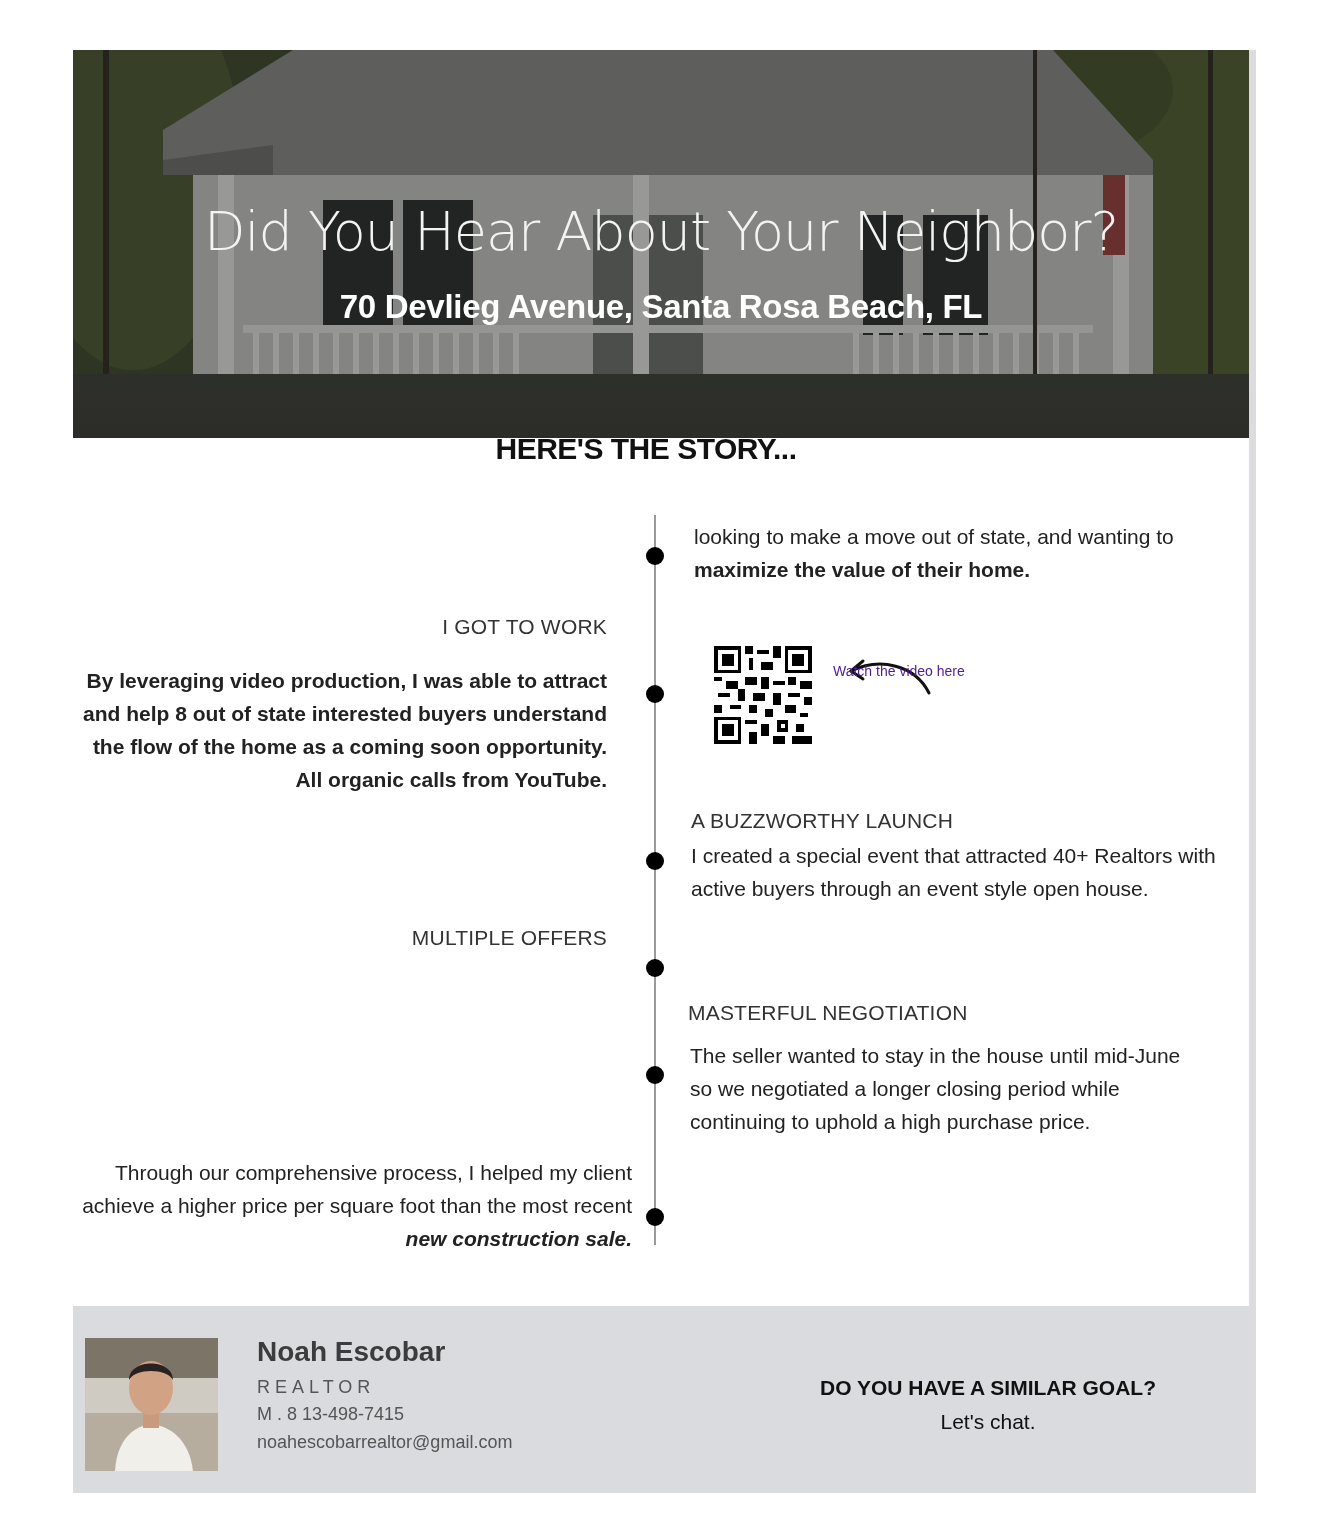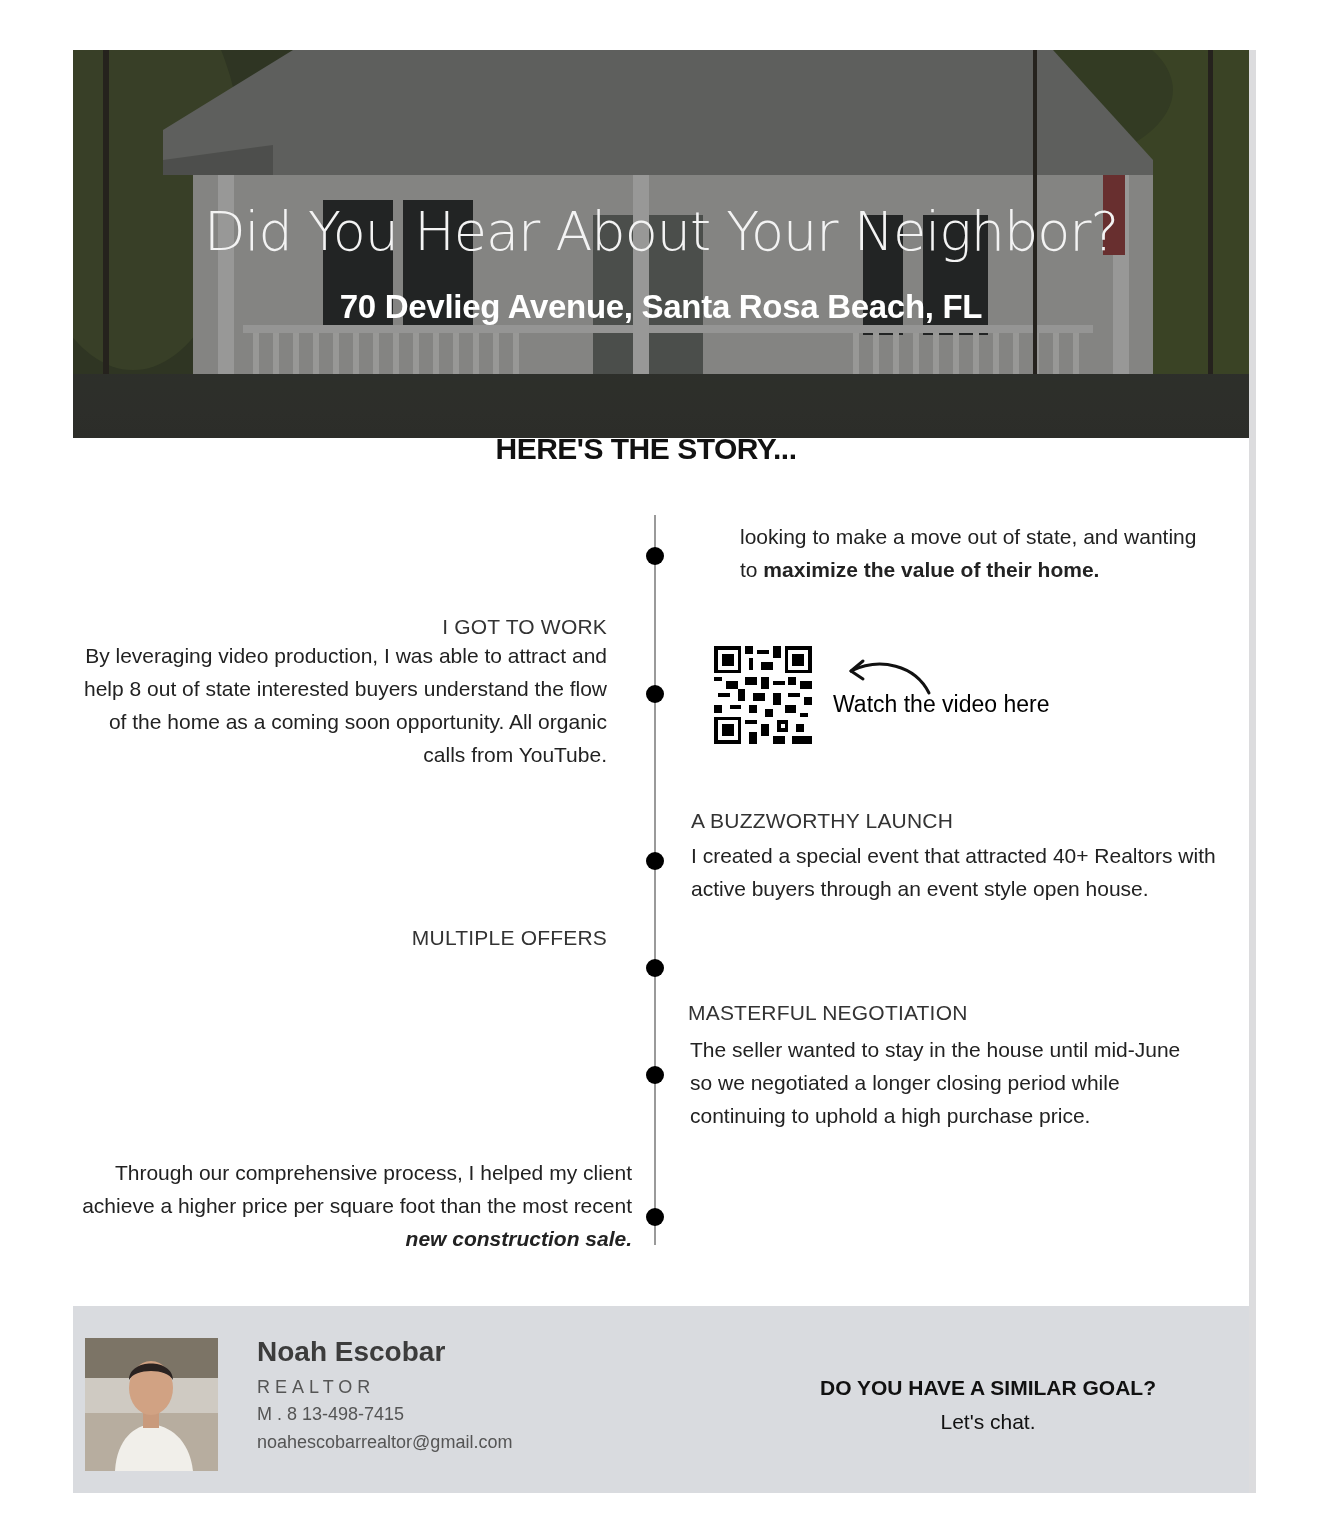--- a/index.html
+++ b/index.html
@@ -25,21 +25,21 @@
   .dot { position: absolute; width: 18px; height: 18px; border-radius: 50%; background: #000; left: 646px; }
 
   .block { position: absolute; }
   .block .head { font-size: 21px; color: #333; letter-spacing: 0.2px; }
   .block .body { font-size: 21px; line-height: 33px; color: #222; margin-top: 18px; }
   .left { text-align: right; }
   .right { text-align: left; }
 
   .qr { position: absolute; left: 714px; top: 646px; width: 98px; height: 98px; }
   .arrow { position: absolute; left: 845px; top: 655px; width: 90px; height: 42px; }
-  .watch { position: absolute; left: 833px; top: 691px; font-size: 23px; color: #000000; }
+  .watch { position: absolute; left: 833px; top: 663px; font-size: 14px; color: #4c1d95; }
 
   
   .footer { position: absolute; left: 73px; top: 1306px; width: 1176px; height: 187px; background: #d9dbdf; }
   .avatar { position: absolute; left: 85px; top: 1338px; width: 133px; height: 133px; overflow: hidden; background: #a59a8a; }
   .agent-name { position: absolute; left: 257px; top: 1336px; font-size: 28px; font-weight: bold; color: #3c3c3c; }
   .agent-role { position: absolute; left: 257px; top: 1377px; font-size: 18px; letter-spacing: 5px; color: #555; }
   .agent-phone { position: absolute; left: 257px; top: 1404px; font-size: 18px; color: #555; }
   .agent-email { position: absolute; left: 257px; top: 1432px; font-size: 18px; color: #555; }
   .cta1 { position: absolute; left: 780px; width: 416px; text-align: center; top: 1376px; font-size: 21px; font-weight: bold; color: #111; }
   .cta2 { position: absolute; left: 780px; width: 416px; text-align: center; top: 1410px; font-size: 21px; font-weight: normal; color: #111; }
@@ -117,21 +117,21 @@
 
 <div class="timeline-line"></div>
 <div class="dot" style="top:547px"></div>
 <div class="dot" style="top:685px"></div>
 <div class="dot" style="top:852px"></div>
 <div class="dot" style="top:959px"></div>
 <div class="dot" style="top:1066px"></div>
 <div class="dot" style="top:1208px"></div>
 
 <div class="block right" style="left:691px; top:508px; width:520px;">
-  <div class="body" style="margin-top:12px; padding-left:3px;margin-left:46px;"><span>looking to make a move out of state, and wanting to </span><b>maximize the value of their home.</b></div>
+  <div class="body" style="margin-top:12px; padding-left:3px;"><span>looking to make a move out of state, and wanting to </span><b>maximize the value of their home.</b></div>
 </div>
 
 <svg class="qr" viewBox="0 0 25 25" shape-rendering="crispEdges">
   <rect width="25" height="25" fill="#fff"></rect>
   <g fill="#000">
     <rect x="0" y="0" width="7" height="7"></rect>
       <rect x="1" y="1" width="5" height="5" fill="#fff"></rect>
       <rect x="2" y="2" width="3" height="3"></rect>
     <rect x="18" y="0" width="7" height="7"></rect>
       <rect x="19" y="1" width="5" height="5" fill="#fff"></rect>
@@ -174,35 +174,35 @@
   </g>
 </svg>
 <svg class="arrow" viewBox="0 0 90 42">
   <path d="M84 38 C 70 10, 35 2, 6 16" stroke="#111" stroke-width="3" fill="none" stroke-linecap="round"></path>
   <path d="M6 16 L 18 6 M6 16 L 18 24" stroke="#111" stroke-width="3" fill="none" stroke-linecap="round"></path>
 </svg>
 <div class="watch">Watch the video here</div>
 
 <div class="block left" style="left:80px; top:615px; width:527px;">
   <div class="head">I GOT TO WORK</div>
-  <div class="body" style="margin-top:0;">By leveraging video production, I was able to attract and help 8 out of state interested buyers understand the flow of the home as a coming soon opportunity. All organic calls from YouTube.</div>
+  <div class="body" style="margin-top:25px;font-weight:bold;">By leveraging video production, I was able to attract and help 8 out of state interested buyers understand the flow of the home as a coming soon opportunity. All organic calls from YouTube.</div>
 </div>
 
 <div class="block right" style="left:691px; top:809px; width:525px;">
   <div class="head">A BUZZWORTHY LAUNCH</div>
   <div class="body" style="margin-top:6px;">I created a special event that attracted 40+ Realtors with active buyers through an event style open house.</div>
 </div>
 
 <div class="block left" style="left:150px; top:926px; width:457px;">
   <div class="head">MULTIPLE OFFERS</div>
 </div>
 
 <div class="block right" style="left:688px; top:1001px; width:520px;">
   <div class="head">MASTERFUL NEGOTIATION</div>
-  <div class="body" style="margin-top:8px; padding-left:2px;">The seller wanted to stay in the house until mid-June so we negotiated a longer closing period while continuing to uphold a high purchase price.</div>
+  <div class="body" style="margin-top:14px; padding-left:2px;">The seller wanted to stay in the house until mid-June so we negotiated a longer closing period while continuing to uphold a high purchase price.</div>
 </div>
 
 <div class="block left" style="left:70px; top:1156px; width:562px;">
   <div class="body" style="margin-top:0;"><span>Through our comprehensive process, I helped my client achieve a higher price per square foot than the most recent </span><b><i>new construction sale.</i></b></div>
 </div>
 
 <div class="footer"></div>
 <div class="avatar">
   <svg width="133" height="133" viewBox="0 0 133 133">
     <rect width="133" height="133" fill="#b7ad9f"></rect>

